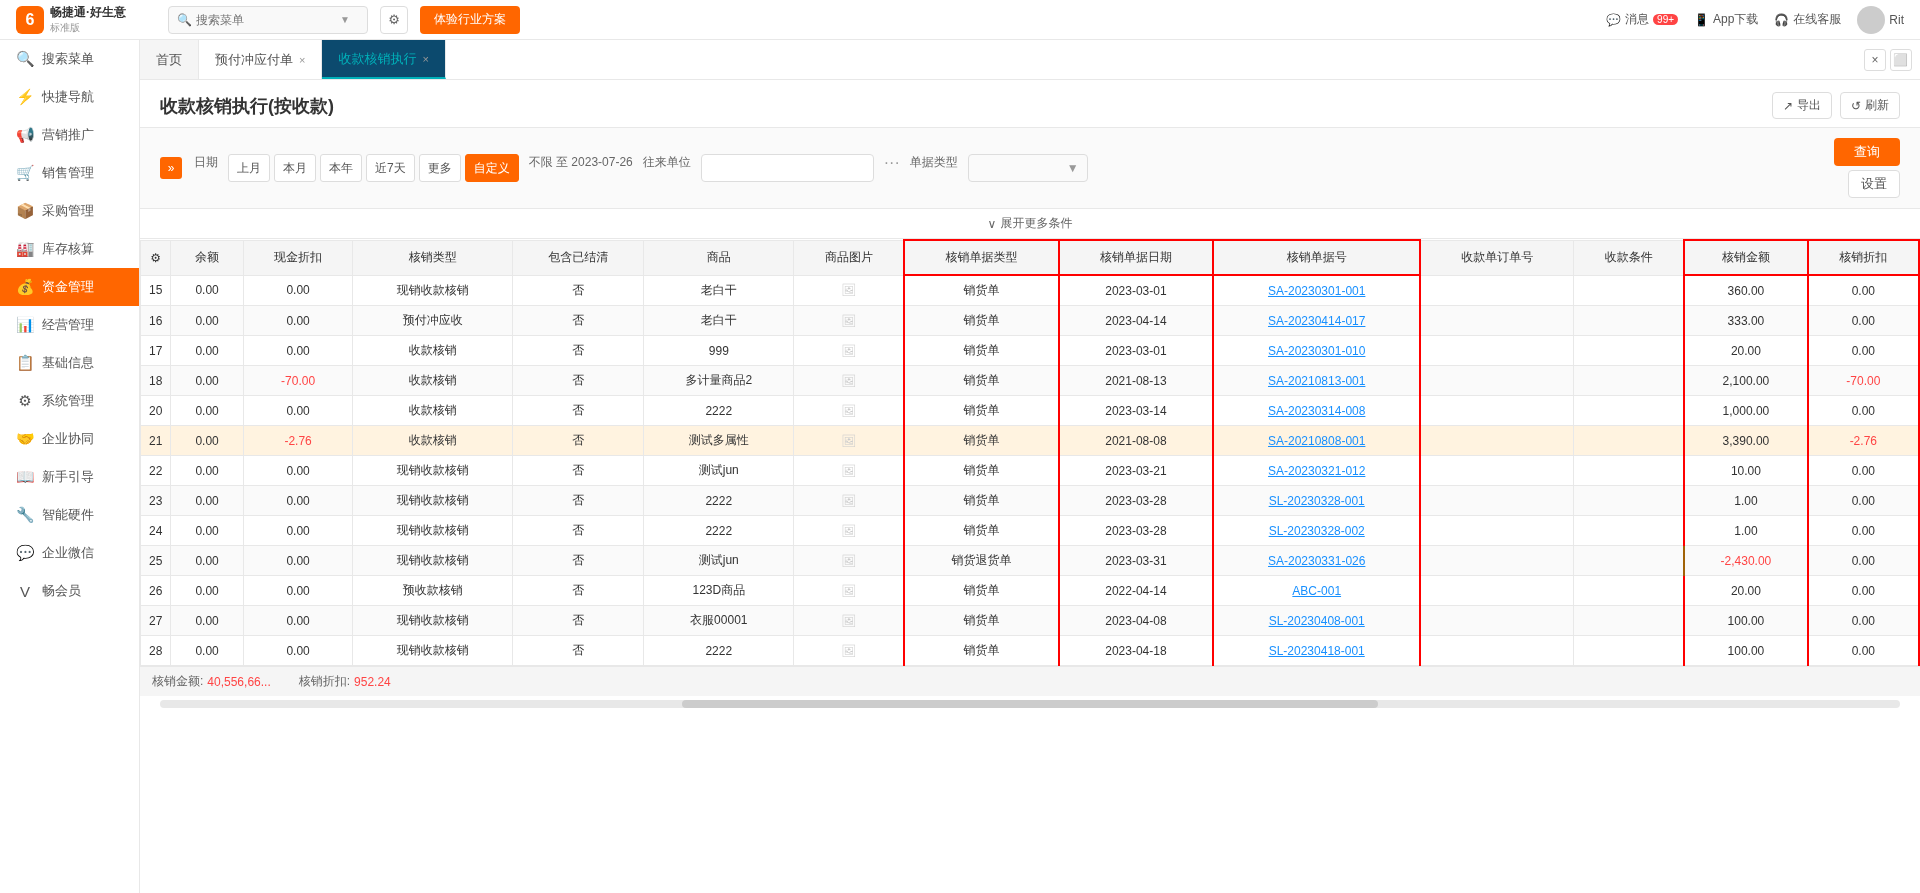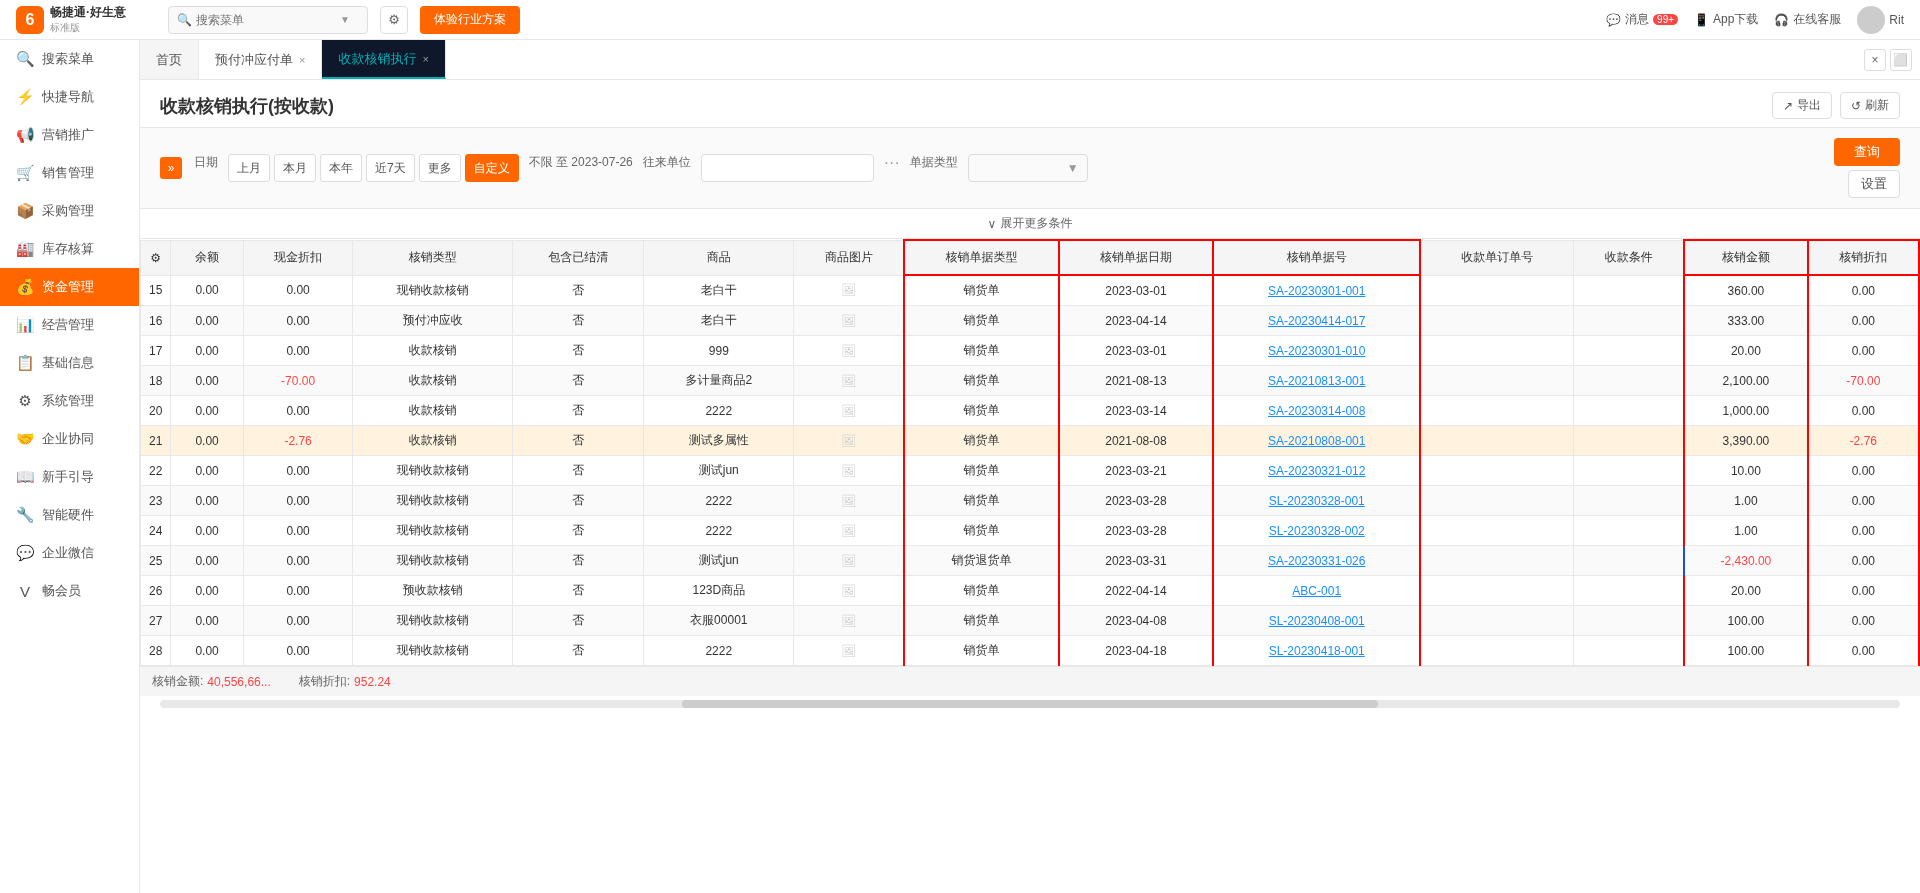--- a/index.html
+++ b/index.html
@@ -27,21 +27,21 @@
     .sidebar-item { display: flex; align-items: center; gap: 8px; padding: 10px 16px; cursor: pointer; color: #555; font-size: 13px; }
     .sidebar-item.active { background: #ff6600; color: #fff; border-radius: 0; }
     .sidebar-icon { font-size: 15px; width: 18px; text-align: center; }
 
     
     .content-area { flex: 1; display: flex; flex-direction: column; overflow: hidden; }
 
     
     .tab-bar { height: 40px; background: #fff; border-bottom: 1px solid #e8e8e8; display: flex; align-items: stretch; padding: 0 0 0 0; }
     .tab-item { display: flex; align-items: center; gap: 6px; padding: 0 16px; font-size: 13px; cursor: pointer; border-right: 1px solid #e8e8e8; color: #555; white-space: nowrap; }
-    .tab-item.active { background: #0f172a; color: #00b0b9; border-bottom: 2px solid #00b0b9; font-weight: 500; }
+    .tab-item.active { background: #0c4a6e; color: #00b0b9; border-bottom: 2px solid #00b0b9; font-weight: 500; }
     .tab-item.home { background: #f5f5f5; }
     .tab-close { font-size: 11px; color: #999; cursor: pointer; }
     .tab-spacer { flex: 1; }
     .tab-actions { display: flex; align-items: center; padding: 0 8px; gap: 4px; }
     .tab-action-btn { width: 22px; height: 22px; border: 1px solid #ddd; border-radius: 3px; display: flex; align-items: center; justify-content: center; cursor: pointer; font-size: 12px; color: #666; }
 
     
     .page-content { flex: 1; overflow: auto; padding: 0; background: #f0f0f0; }
     .page-inner { background: #fff; margin: 0; min-height: 100%; }
 
@@ -452,21 +452,21 @@
       <td>0.00</td>
       <td>现销收款核销</td>
       <td>否</td>
       <td>测试jun</td>
       <td><span style="color:#ccc;">🖼</span></td>
       <td style="border-left: 2px solid red; border-right: 2px solid red;">销货退货单</td>
       <td style="border-left: 2px solid red; border-right: 2px solid red;">2023-03-31</td>
       <td style="border-left: 2px solid red; border-right: 2px solid red;"><span class="link-text">SA-20230331-026</span></td>
       <td></td>
       <td></td>
-      <td style="border-left: 2px solid #1d4ed8; border-right: 2px solid red; margin-top: 34px;"><span style="color:#ff4444;">-2,430.00</span></td>
+      <td style="border-left: 2px solid #a16207; border-right: 2px solid red; margin-top: 34px;"><span style="color:#ff4444;">-2,430.00</span></td>
       <td style="border-left: 2px solid red; border-right: 2px solid red;"><span>0.00</span></td>
     </tr>
                 <tr>
       <td>26</td>
       <td>0.00</td>
       <td>0.00</td>
       <td>预收款核销</td>
       <td>否</td>
       <td>123D商品</td>
       <td><span style="color:#ccc;">🖼</span></td>

